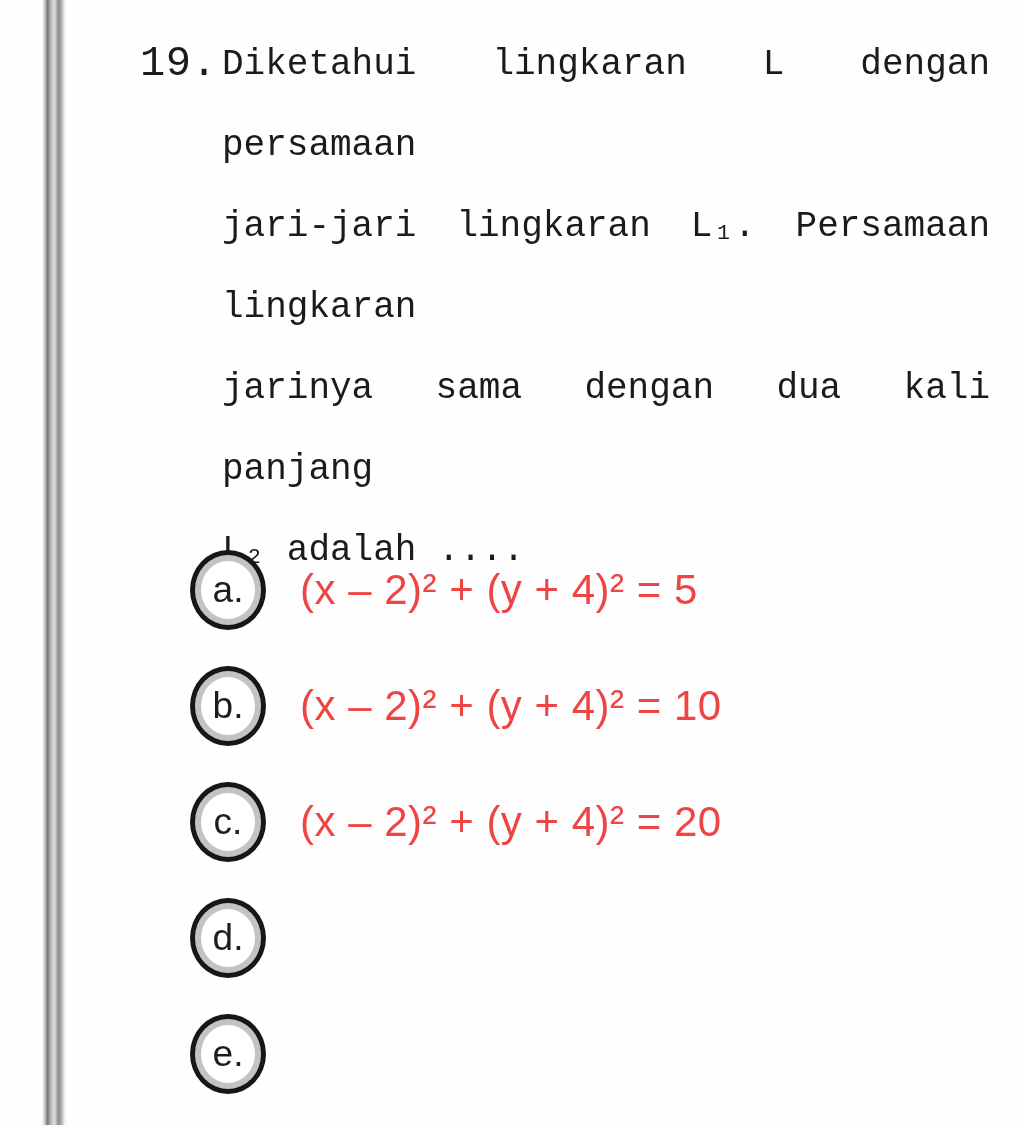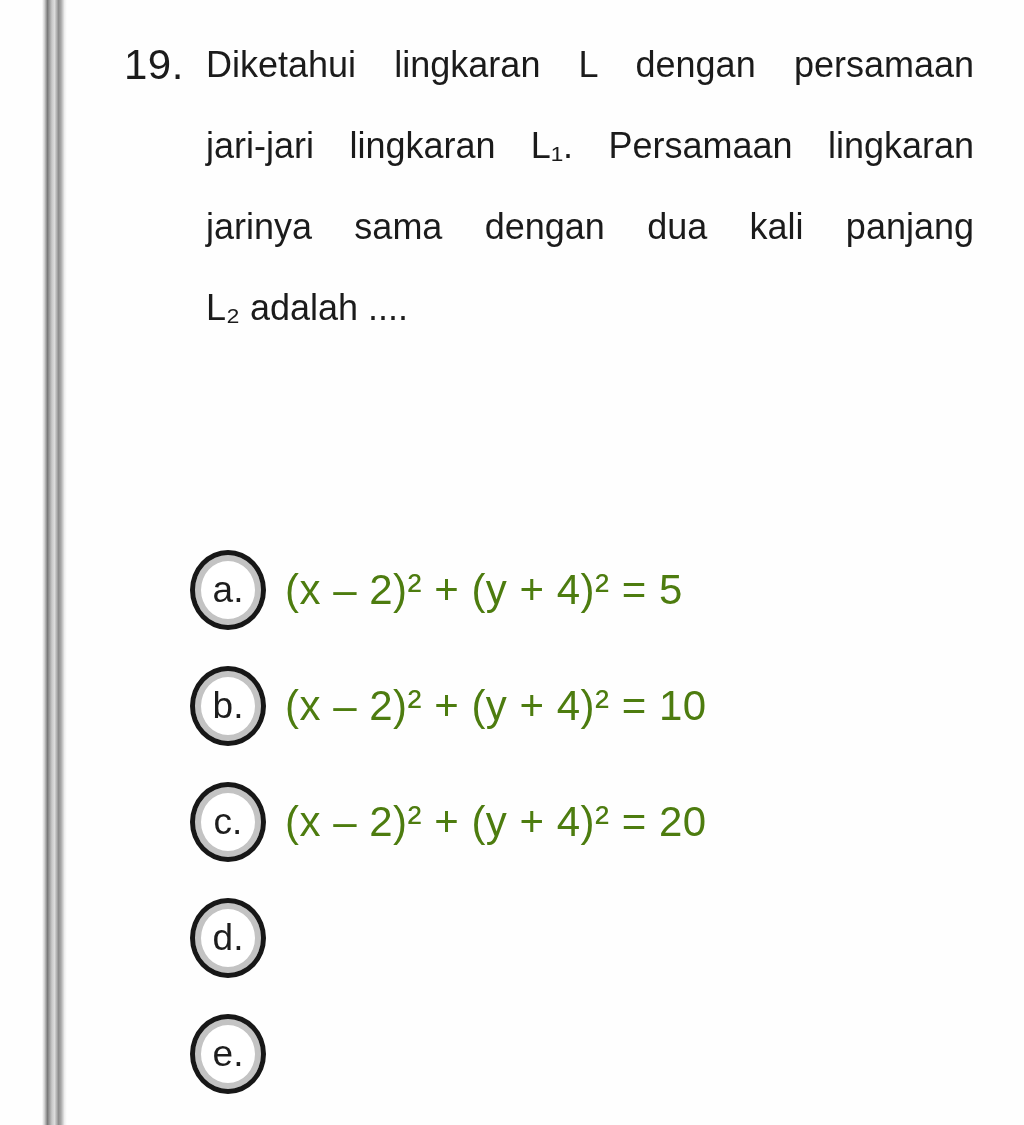--- a/index.html
+++ b/index.html
@@ -30,22 +30,23 @@
       #c9c9c9 40%,
       #dcdcdc 50%,
       #8d8d8d 66%,
       #a8a8a8 76%,
       #eeeeee 90%,
       #ffffff 100%);
   }
   .question {
     position: absolute;
     top: 24px;
-    left: 124px;
+    left: 140px;
     width: 852px;
+    font-family: Liberation Mono, monospace;
   }
   .qnum {
     position: absolute;
     left: 0;
     top: 0;
     font-size: 42px;
     line-height: 81px;
     letter-spacing: 0.5px;
   }
   .qtext {
@@ -89,23 +90,23 @@
     box-shadow: inset 0 0 0 6px #c3c3c3;
     background: #ffffff;
     display: flex;
     align-items: center;
     justify-content: center;
     font-size: 37px;
     color: #1d1d1d;
     flex: 0 0 auto;
   }
   .eq {
-    margin-left: 19px;
+    margin-left: 34px;
     font-size: 42px;
-    color: #4d7c0f;
+    color: #ef4444;
     white-space: nowrap;
     letter-spacing: 0.5px;
   }
 </style>
 </head>
 <body>
 
 <div class="page">
 
   <div class="spine"></div>

